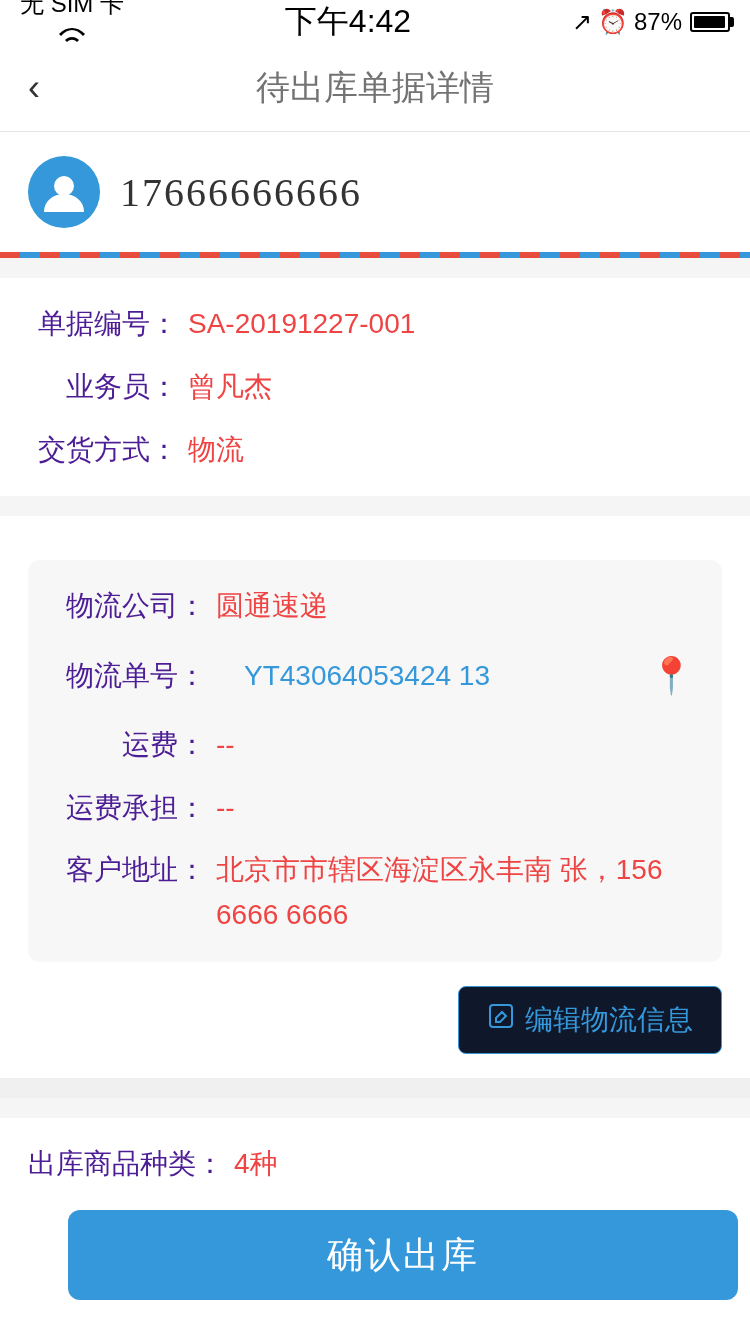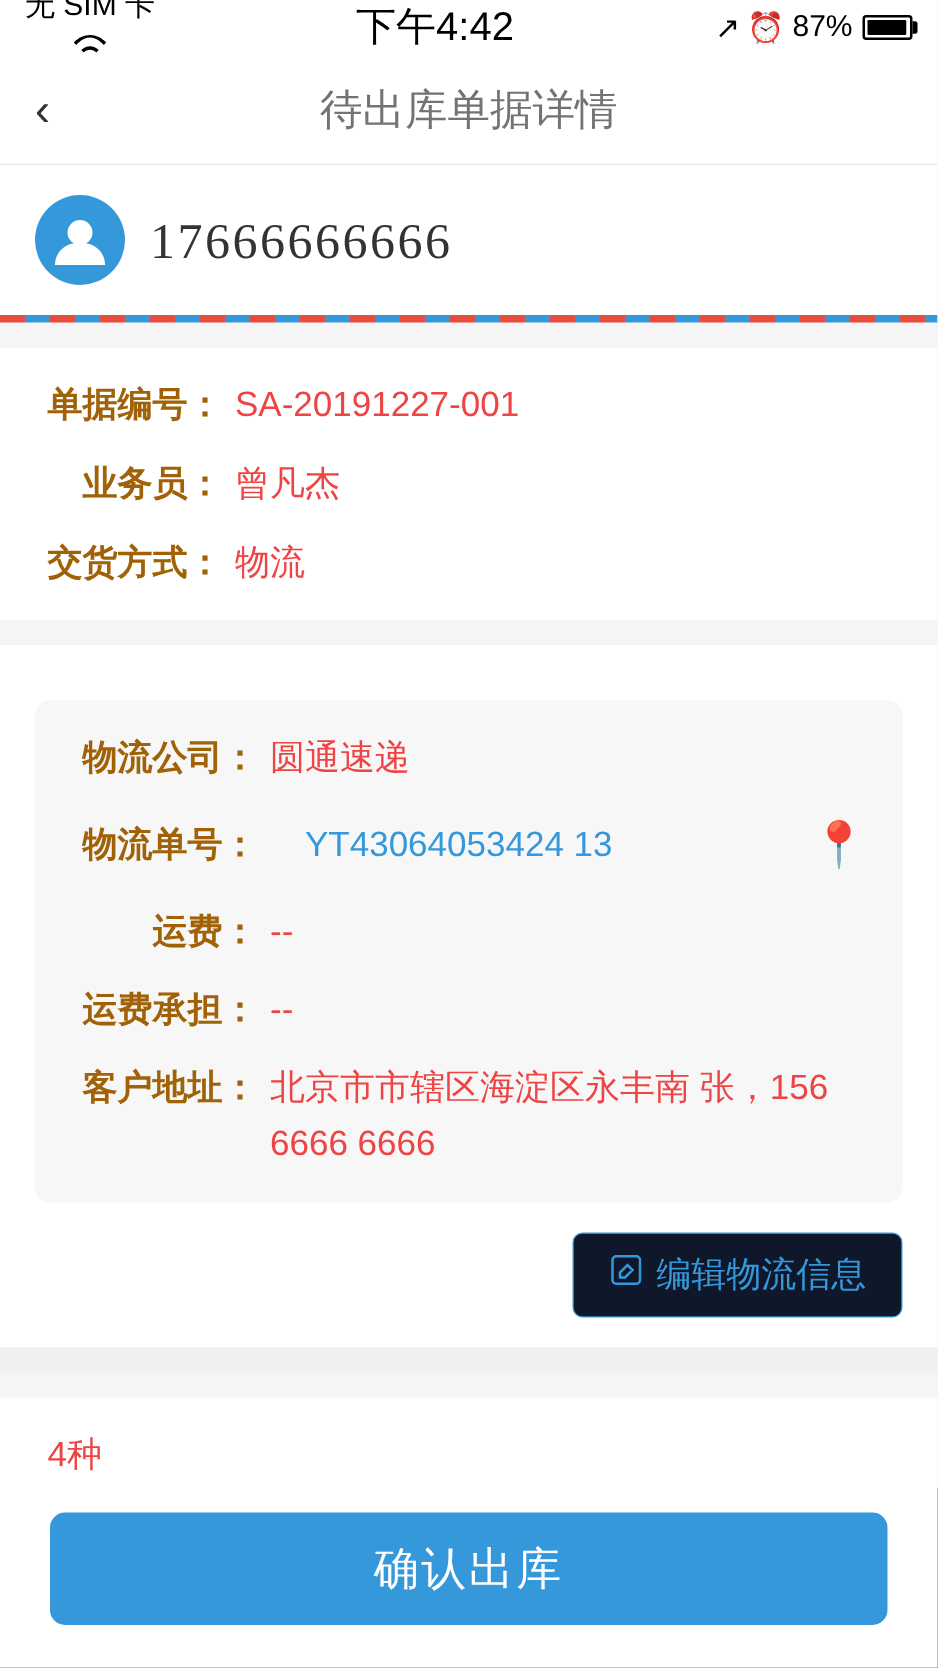--- a/index.html
+++ b/index.html
@@ -147,26 +147,25 @@
     .info-row {
       display: flex;
       align-items: flex-start;
       margin-bottom: 18px;
       line-height: 1.6;
     }
     .info-row:last-child {
       margin-bottom: 0;
     }
     .info-label {
-      color: #a16207;
+      color: #4c1d95;
       font-size: 28px;
       min-width: 150px;
       text-align: right;
       flex-shrink: 0;
-      font-weight: bold;
     }
     .info-value {
       color: #ef4444;
       font-size: 28px;
       flex: 1;
       padding-left: 10px;
     }
     .info-value.blue {
       color: #3498db;
     }
@@ -225,20 +224,21 @@
       width: 100%;
       height: 90px;
       background: #3498db;
       border-radius: 12px;
       color: #fff;
       font-size: 36px;
       font-weight: 500;
       border: none;
       cursor: pointer;
       letter-spacing: 2px;
+      margin-left: 28px;
     }
   </style>
 </head>
 <body>
 
 <div class="status-bar">
   <div class="status-left">
     <span>无 SIM 卡</span>
     <span>
       <svg width="28" height="22" viewBox="0 0 28 22">
@@ -326,20 +326,21 @@
       </span>
       <span>编辑物流信息</span>
     </button>
   </div>
 </div>
 
 <div class="divider"></div>
 
 <div class="info-section">
   <div class="info-row">
+    <span class="info-label">出库商品种类：</span>
     <span class="info-value">4种</span>
   </div>
   <div class="info-row">
     <span class="info-label">出库商品数量：</span>
     <span class="info-value">14.62000000000000 1件</span>
   </div>
 
   <div class="btn-row">
     <button class="outline-btn">
       <span>

